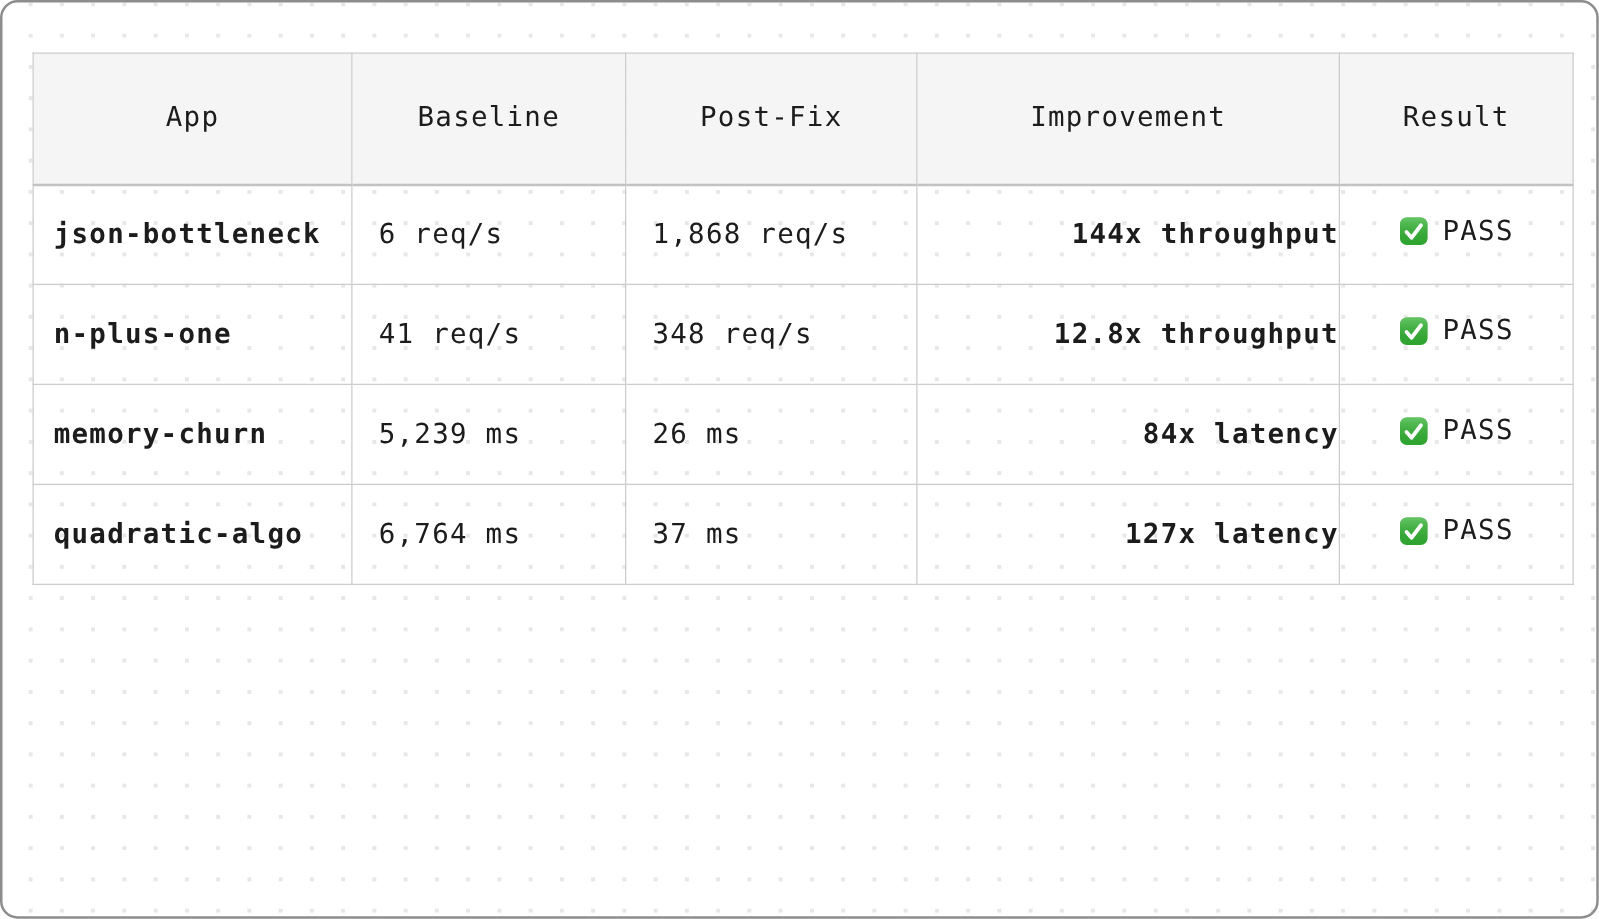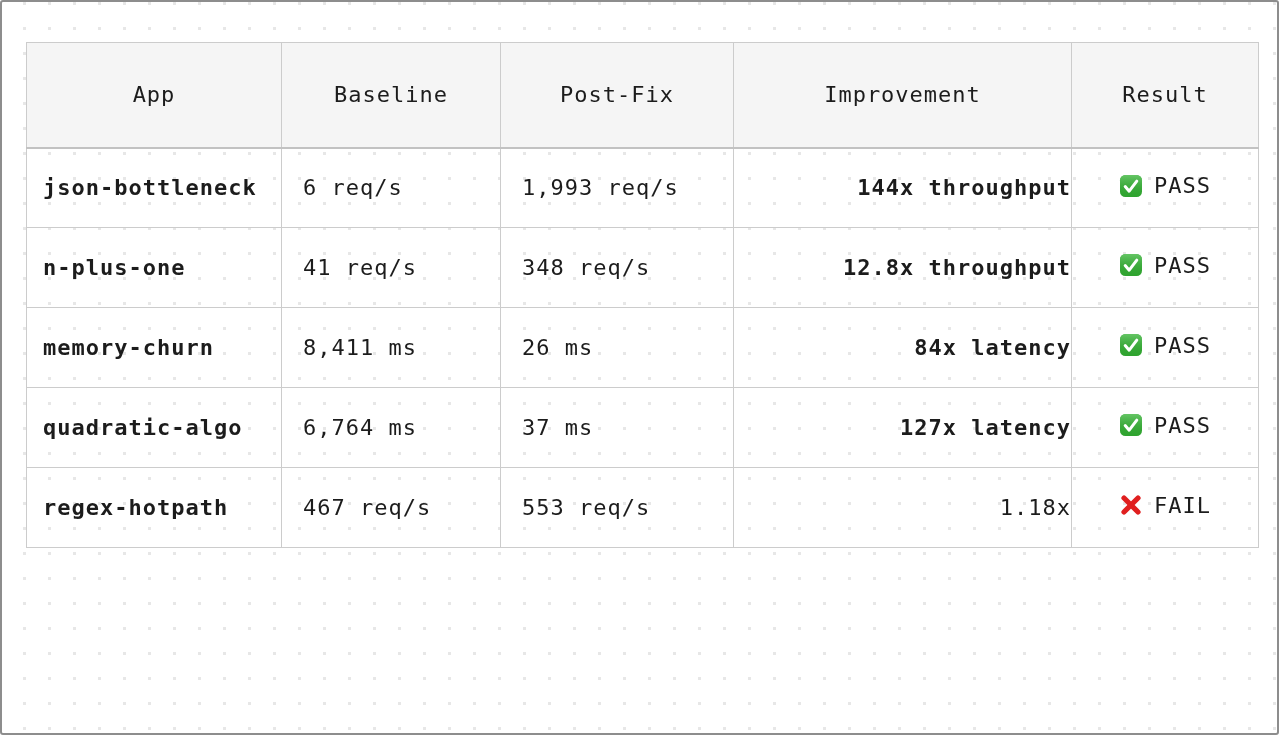--- a/index.html
+++ b/index.html
@@ -10,21 +10,21 @@
   }
   .card {
     position: absolute;
     left: 0; top: 0;
     width: 1279px; height: 735px;
     background-color: #ffffff;
     background-image: radial-gradient(circle, #e7e7e7 1.7px, transparent 1.8px);
     background-size: 25px 25px;
     background-position: 10px 14px;
     border: 2px solid #8d8d8d;
-    border-radius: 3px;
+    border-radius: 14px;
     overflow: hidden;
   }
   table.bench {
     position: absolute;
     left: 24px; top: 40px;
     width: 1232px;
     border-collapse: collapse;
     table-layout: fixed;
     font-size: 22px;
     letter-spacing: 1px;
@@ -81,21 +81,21 @@
         <th>Baseline</th>
         <th>Post-Fix</th>
         <th>Improvement</th>
         <th>Result</th>
       </tr>
     </thead>
     <tbody>
       <tr>
         <td class="app">json-bottleneck</td>
         <td class="metric">6 req/s</td>
-        <td class="metric">1,993 req/s</td>
+        <td class="metric">1,868 req/s</td>
         <td class="improve">144x throughput</td>
         <td class="result">
           <span class="result-inner">
             <span class="icon">
                 <svg viewBox="0 0 24 24">
                   <rect x="1" y="1" width="22" height="22" rx="5.5" fill="#2FA52F"></rect>
                   <rect x="1" y="1" width="22" height="22" rx="5.5" fill="url(#g1)"></rect>
                   <defs>
                     <linearGradient id="g1" x1="0" y1="0" x2="0" y2="1">
                       <stop offset="0" stop-color="#6BC96B" stop-opacity="0.9"></stop>
@@ -128,21 +128,21 @@
                   </defs>
                   <path d="M6.2 12.6l4 4.6 7.6-10" fill="none" stroke="#ffffff" stroke-width="3" stroke-linecap="round" stroke-linejoin="round"></path>
                 </svg>
               </span>
             <span>PASS</span>
           </span>
         </td>
       </tr>
       <tr>
         <td class="app">memory-churn</td>
-        <td class="metric">8,411 ms</td>
+        <td class="metric">5,239 ms</td>
         <td class="metric">26 ms</td>
         <td class="improve">84x latency</td>
         <td class="result">
           <span class="result-inner">
             <span class="icon">
                 <svg viewBox="0 0 24 24">
                   <rect x="1" y="1" width="22" height="22" rx="5.5" fill="#2FA52F"></rect>
                   <rect x="1" y="1" width="22" height="22" rx="5.5" fill="url(#g3)"></rect>
                   <defs>
                     <linearGradient id="g3" x1="0" y1="0" x2="0" y2="1">
@@ -174,31 +174,15 @@
                       <stop offset="1" stop-color="#2E9C2E" stop-opacity="0.15"></stop>
                     </linearGradient>
                   </defs>
                   <path d="M6.2 12.6l4 4.6 7.6-10" fill="none" stroke="#ffffff" stroke-width="3" stroke-linecap="round" stroke-linejoin="round"></path>
                 </svg>
               </span>
             <span>PASS</span>
           </span>
         </td>
       </tr>
-      <tr>
-        <td class="app">regex-hotpath</td>
-        <td class="metric">467 req/s</td>
-        <td class="metric">553 req/s</td>
-        <td class="improve plain">1.18x</td>
-        <td class="result">
-          <span class="result-inner">
-            <span class="icon">
-                <svg viewBox="0 0 24 24">
-                  <path d="M5 5l14 14M19 5l-14 14" fill="none" stroke="#E01F1F" stroke-width="5.2" stroke-linecap="round"></path>
-                </svg>
-              </span>
-            <span>FAIL</span>
-          </span>
-        </td>
-      </tr>
     </tbody>
   </table>
 </div>
 
 </body></html>

